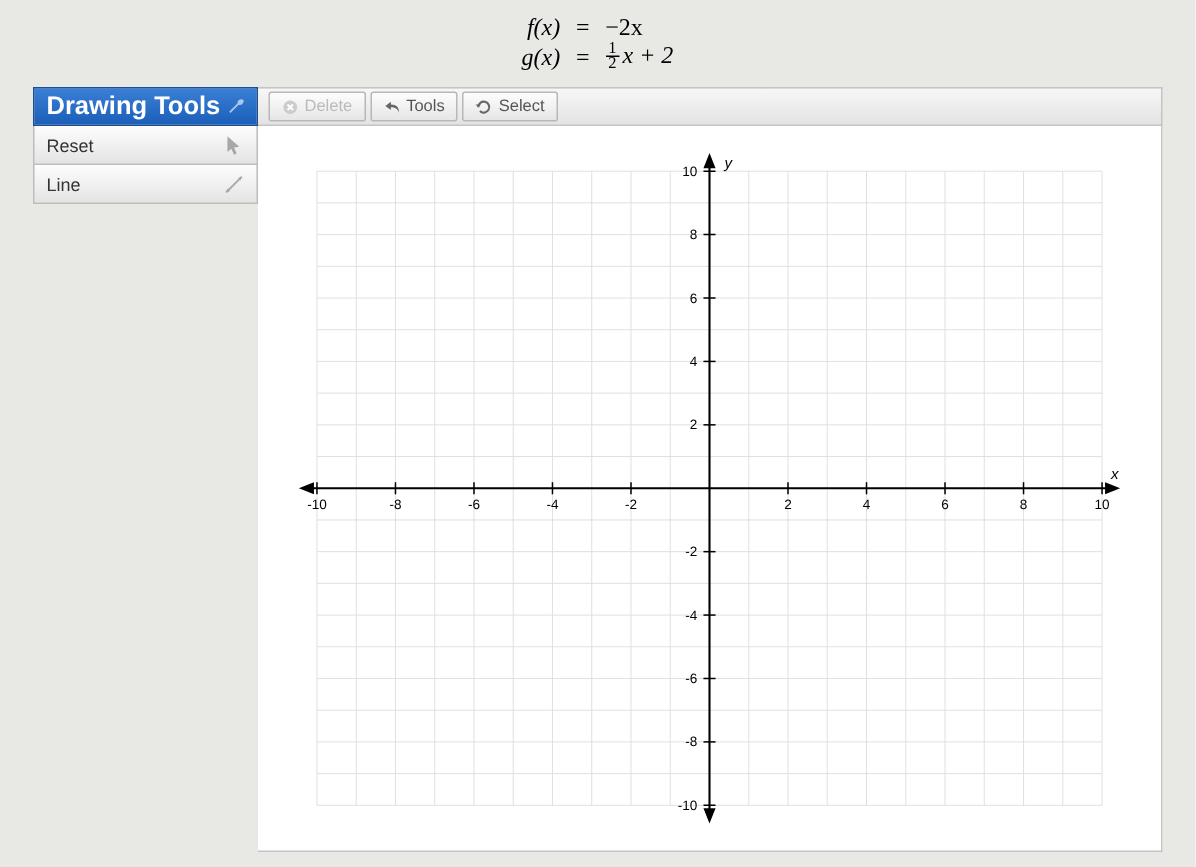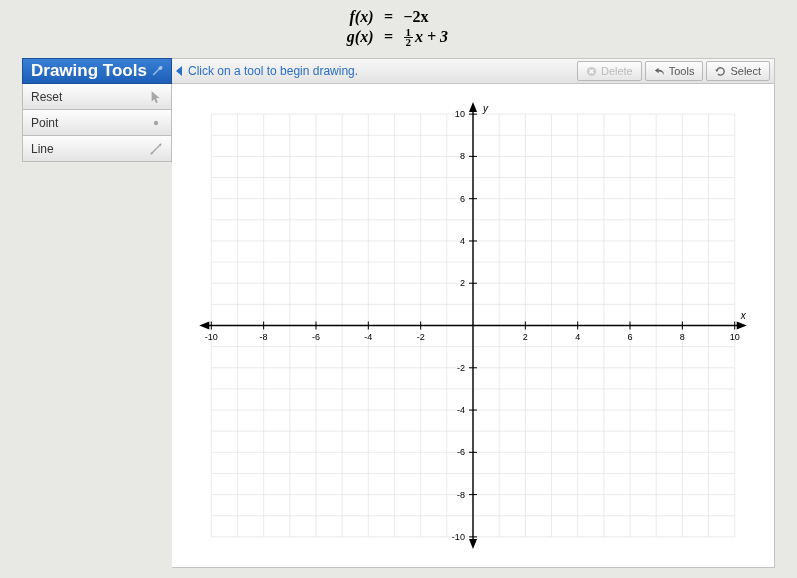--- a/index.html
+++ b/index.html
@@ -12,21 +12,21 @@
     overflow: hidden;
     position: relative;
   }
   .equations {
     text-align: center;
     padding: 8px 0 6px 0;
     font-family: "Times New Roman", serif;
     font-size: 16px;
     color: #000;
   }
-  .equations .row { display: flex; justify-content: center; align-items: flex-start; height: 20px; font-weight: bold; }
+  .equations .row { display: flex; justify-content: center; align-items: flex-end; height: 20px; }
   .equations .lhs { width: 60px; text-align: right; font-style: italic; }
   .equations .eq  { width: 30px; text-align: center; }
   .equations .rhs { width: 80px; text-align: left; }
   .frac { display: inline-block; vertical-align: middle; text-align: center; font-size: 11px; line-height: 9px; position: relative; top:-1px;}
   .frac .n { display:block; border-bottom:1px solid #000; padding:0 2px;}
   .frac .d { display:block; padding:0 2px;}
   .var { font-style: italic; }
 
   .workspace {
     position: absolute;
@@ -128,21 +128,21 @@
 <div class="equations">
   <div class="row">
     <span class="lhs"><span class="var">f(x)</span></span>
     <span class="eq">=</span>
     <span class="rhs"><span>−2x</span></span>
   </div>
   <div class="row">
     <span class="lhs"><span class="var">g(x)</span></span>
     <span class="eq">=</span>
     <span class="rhs">
-      <span class="frac"><span class="n">1</span><span class="d">2</span></span><span class="var" style="margin-left:2px;">x + 3</span>
+      <span class="frac"><span class="n">1</span><span class="d">2</span></span><span class="var" style="margin-left:2px;">x + 2</span>
     </span>
   </div>
 </div>
 
 <div class="workspace">
   <div class="sidebar">
     <div class="tool-header">
       <span>Drawing Tools</span>
       <span class="tool-icon">
         <svg viewBox="0 0 16 16" fill="#fff">
@@ -152,47 +152,33 @@
     </div>
     <div class="tool-item">
       <span>Reset</span>
       <span class="tool-icon">
         <svg viewBox="0 0 16 16" fill="#777">
             <path d="M3 1l9 8-4 .5L10 14l-2 1-2-4.5L3 13z"></path>
           </svg>
       </span>
     </div>
     <div class="tool-item">
-      <span>Point</span>
-      <span class="tool-icon">
-        <svg viewBox="0 0 16 16">
-            <circle cx="8" cy="8" r="2.5" fill="#777"></circle>
-          </svg>
-      </span>
-    </div>
-    <div class="tool-item">
       <span>Line</span>
       <span class="tool-icon">
         <svg viewBox="0 0 16 16">
             <line x1="2" y1="14" x2="14" y2="2" stroke="#777" stroke-width="1.5"></line>
             <polygon points="14,2 11,3 13,5" fill="#777"></polygon>
             <polygon points="2,14 5,13 3,11" fill="#777"></polygon>
           </svg>
       </span>
     </div>
   </div>
 
   <div class="main">
     <div class="toolbar">
-      <div class="hint">
-        <svg width="8" height="10" viewBox="0 0 8 10">
-            <polygon points="6,0 6,10 0,5" fill="#2a6fc7"></polygon>
-          </svg>
-        <span>Click on a tool to begin drawing.</span>
-      </div>
       <div class="btn disabled">
         <svg viewBox="0 0 12 12">
             <circle cx="6" cy="6" r="5" fill="#ccc"></circle>
             <path d="M4 4l4 4M8 4l-4 4" stroke="#fff" stroke-width="1.5"></path>
           </svg>
         <span>Delete</span>
       </div>
       <div class="btn">
         <svg viewBox="0 0 12 12" fill="#666">
             <path d="M5 2L1 5l4 3V6c3 0 5 1 6 4 0-4-2-6-6-6V2z"></path>

